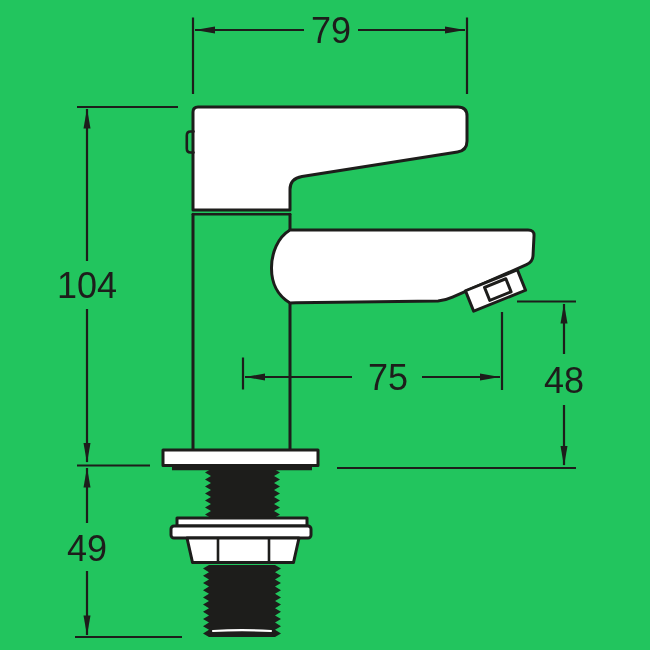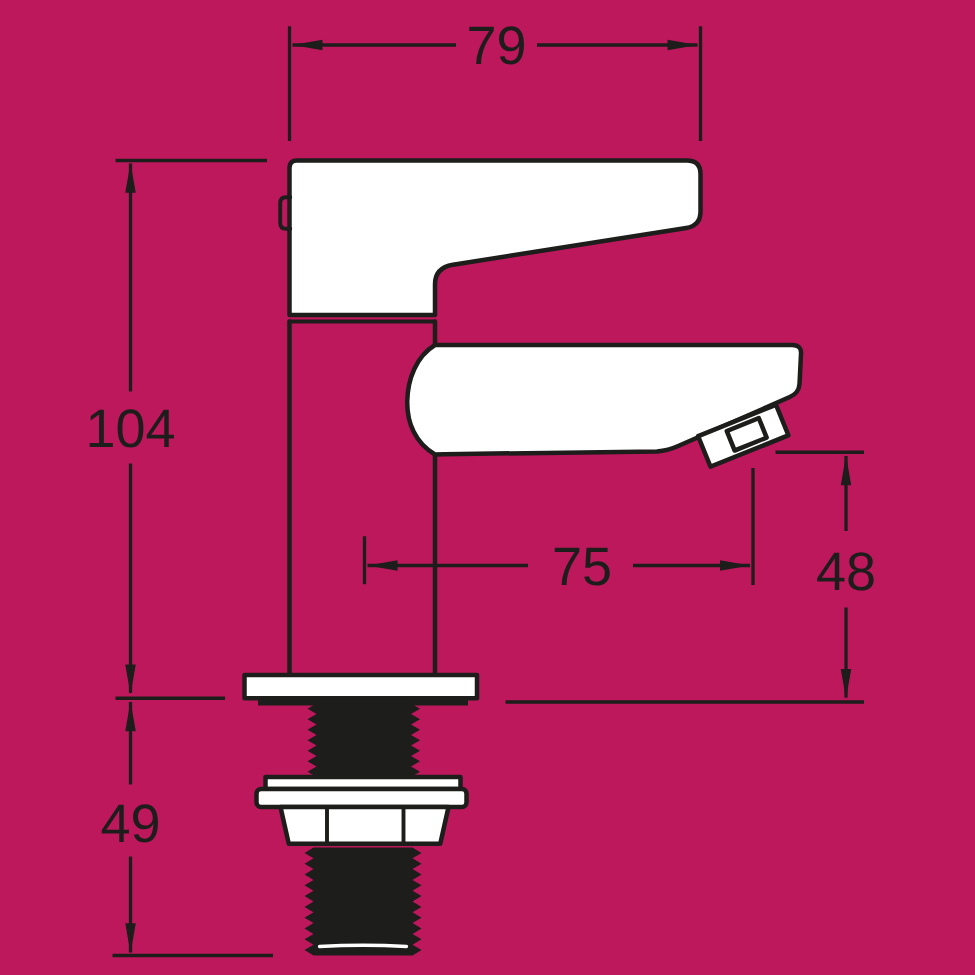--- a/index.html
+++ b/index.html
@@ -1,19 +1,19 @@
 <!DOCTYPE html>
 <html><head>
 <meta charset="utf-8">
 <style>
   html,body{margin:0;padding:0;background:#ffffff;}
   .canvas{
     position:relative;
     width:650px;height:650px;
-    background:#be185d;
+    background:#22c55e;
     overflow:hidden;
     font-family:"Liberation Sans", sans-serif;
   }
   svg{display:block;}
   .outline{fill:none;stroke:#1d1d1b;stroke-width:3;stroke-linejoin:round;stroke-linecap:round;}
   .outline-fill{fill:#ffffff;stroke:#1d1d1b;stroke-width:3;stroke-linejoin:round;}
   .solid{fill:#1d1d1b;stroke:none;}
   .dim{fill:none;stroke:#1d1d1b;stroke-width:2.2;stroke-linecap:butt;}
   .arrow{fill:#1d1d1b;stroke:none;}
   .dim-text{

